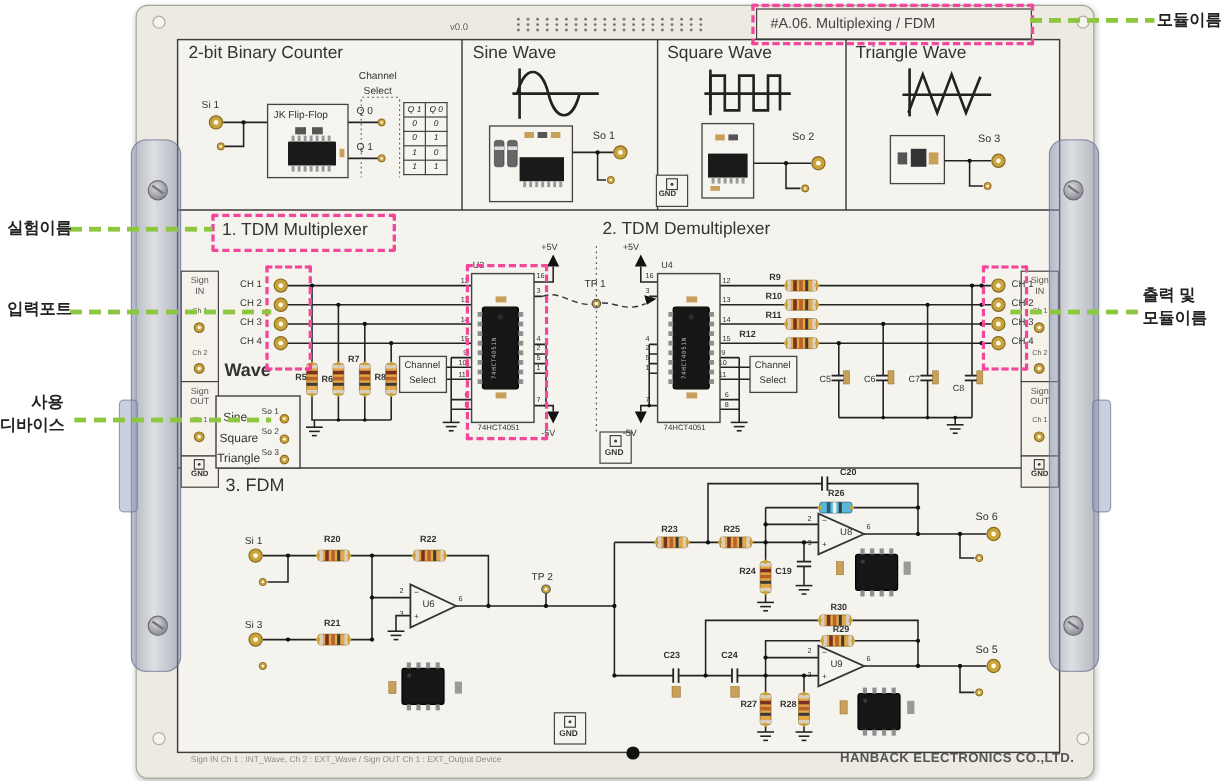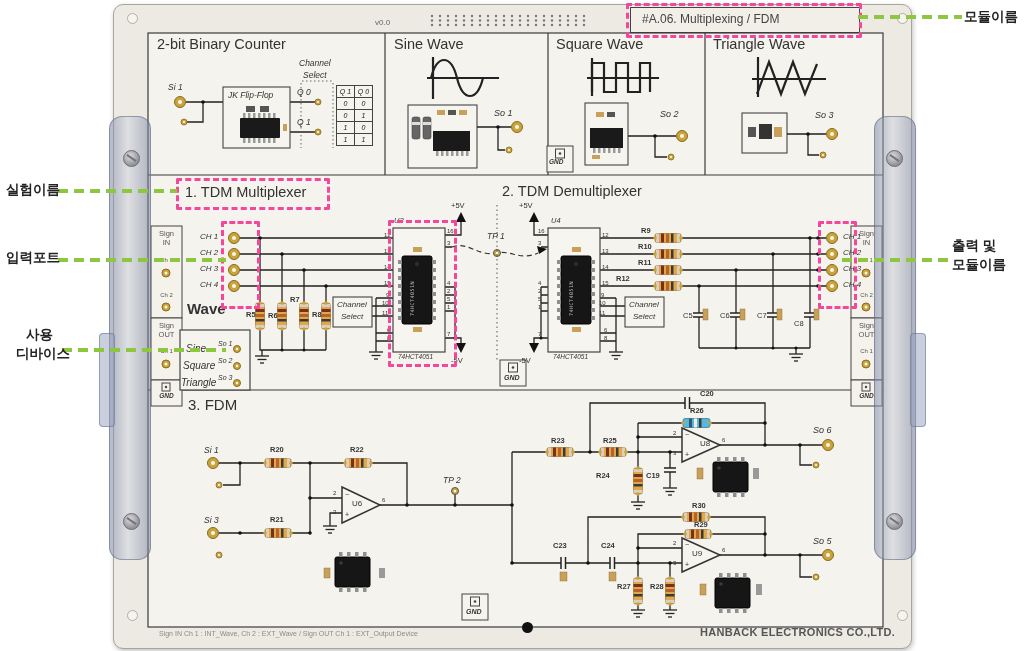--- a/index.html
+++ b/index.html
@@ -2,21 +2,21 @@
 <html><head>
 <meta charset="utf-8">
 <style>
   html,body{margin:0;padding:0;background:#fff;}
   #stage{position:relative;width:1024px;height:651px;overflow:hidden;background:#fff;
          font-family:"Liberation Sans",sans-serif;}
   .board{position:absolute;left:113px;top:4px;width:797px;height:643px;background:#ECEAE2;
          border:1px solid #A8A59B;border-radius:10px;box-shadow:1px 2px 5px rgba(0,0,0,.25);z-index:1;}
   svg.layer{position:absolute;left:0;top:0;z-index:2;}
   .lbl{position:absolute;white-space:nowrap;color:#333;line-height:1;z-index:3;}
-  .it{font-style:italic}.b{font-weight:bold}
+  .it{}.b{font-weight:bold}
   .f6{font-size:6px}.f65{font-size:6.5px}.f7{font-size:7px}.f75{font-size:7.5px}
   .f8{font-size:8px}.f85{font-size:8.5px}.f9{font-size:9px}.f10{font-size:10px}
   .f11{font-size:11px}.f12{font-size:12px}.f14{font-size:14.5px}.f15{font-size:15px}
   .f20{font-size:20px}
   .gray{color:#666}.dim{color:#8e8b82}
   .k{font-weight:bold;color:#222;font-size:13.5px;z-index:6;}
   .cw31{width:31px;text-align:center;color:#555;}
   .pinkbox{position:absolute;border:3px dashed #F2479B;z-index:6;border-radius:2px;}
   .gline{position:absolute;height:4px;z-index:6;
          background:repeating-linear-gradient(90deg,#8DC63F 0 10px,transparent 10px 16px);}
@@ -649,21 +649,21 @@
   <div class="lbl f7 it b" style="left:466px;top:608px">GND</div>
 
   <div class="lbl f85 it" style="left:204px;top:446px">Si 1</div>
   <div class="lbl f85 it" style="left:204px;top:516px">Si 3</div>
   <div class="lbl f85 it" style="left:443px;top:476px">TP 2</div>
   <div class="lbl f75 b" style="left:270px;top:446px">R20</div>
   <div class="lbl f75 b" style="left:270px;top:516px">R21</div>
   <div class="lbl f75 b" style="left:350px;top:446px">R22</div>
   <div class="lbl f75 b" style="left:551px;top:437px">R23</div>
   <div class="lbl f75 b" style="left:603px;top:437px">R25</div>
-  <div class="lbl f75 b" style="left:596px;top:472px">R24</div>
+  <div class="lbl f75 b" style="left:616px;top:472px">R24</div>
   <div class="lbl f75 b" style="left:646px;top:472px">C19</div>
   <div class="lbl f75 b" style="left:700px;top:390px">C20</div>
   <div class="lbl f75 b" style="left:690px;top:407px">R26</div>
   <div class="lbl f75 b" style="left:692px;top:502px">R30</div>
   <div class="lbl f75 b" style="left:694px;top:521px">R29</div>
   <div class="lbl f75 b" style="left:553px;top:542px">C23</div>
   <div class="lbl f75 b" style="left:601px;top:542px">C24</div>
   <div class="lbl f75 b" style="left:617px;top:583px">R27</div>
   <div class="lbl f75 b" style="left:650px;top:583px">R28</div>
   <div class="lbl f8" style="left:352px;top:500px">U6</div>
@@ -711,17 +711,17 @@
   <div class="gline" style="left:858px;top:15px;width:104px"></div>
   <div class="gline" style="left:58px;top:189px;width:119px"></div>
   <div class="gline" style="left:58px;top:258px;width:168px"></div>
   <div class="gline" style="left:62px;top:348px;width:164px"></div>
   <div class="gline" style="left:842px;top:258px;width:108px"></div>
 
   <div class="lbl k" style="left:964px;top:10px">모듈이름</div>
   <div class="lbl k" style="left:6px;top:183px">실험이름</div>
   <div class="lbl k" style="left:6px;top:251px">입력포트</div>
   <div class="lbl k" style="left:26px;top:328px">사용</div>
-  <div class="lbl k" style="left:16px;top:347px">디바이스</div>
+  <div class="lbl k" style="left:0;top:347px">디바이스</div>
   <div class="lbl k" style="left:952px;top:239px">출력 및</div>
   <div class="lbl k" style="left:952px;top:258px">모듈이름</div>
 
 </div>
 
 </body></html>

